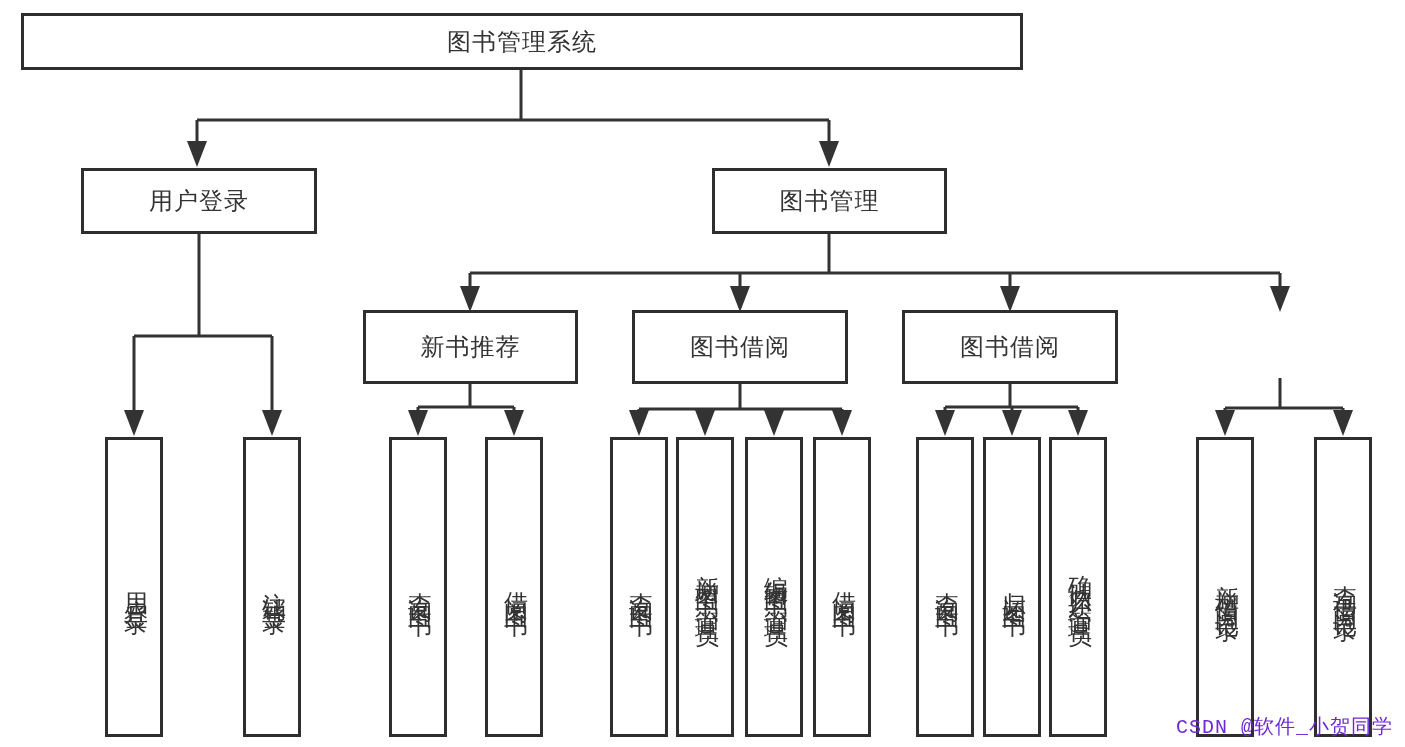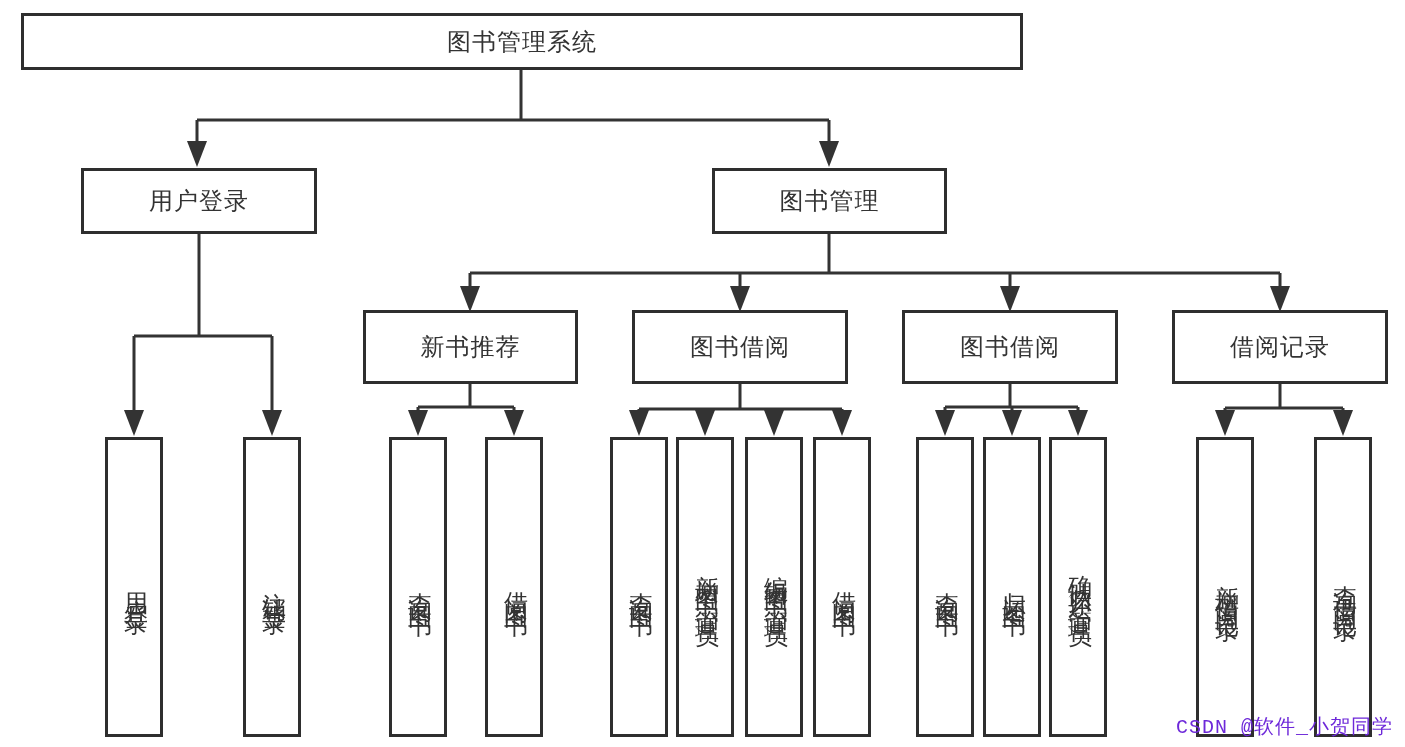--- a/index.html
+++ b/index.html
@@ -127,23 +127,20 @@
 
   <div class="node lvl3" style="left:363px; width:215px;">
     <span>新书推荐</span>
   </div>
   <div class="node lvl3" style="left:632px; width:216px;">
     <span>图书借阅</span>
   </div>
   <div class="node lvl3" style="left:902px; width:216px;">
     <span>图书借阅</span>
   </div>
-  <div class="node lvl3" style="left:1172px; width:216px;">
-    <span>借阅记录</span>
-  </div>
 
   <div class="node leaf" style="left:105px;">
     <span class="vtext">用户登录</span>
   </div>
   <div class="node leaf" style="left:243px;">
     <span class="vtext">注销登录</span>
   </div>
 
   <div class="node leaf" style="left:389px;">
     <span class="vtext">查询图书</span>

